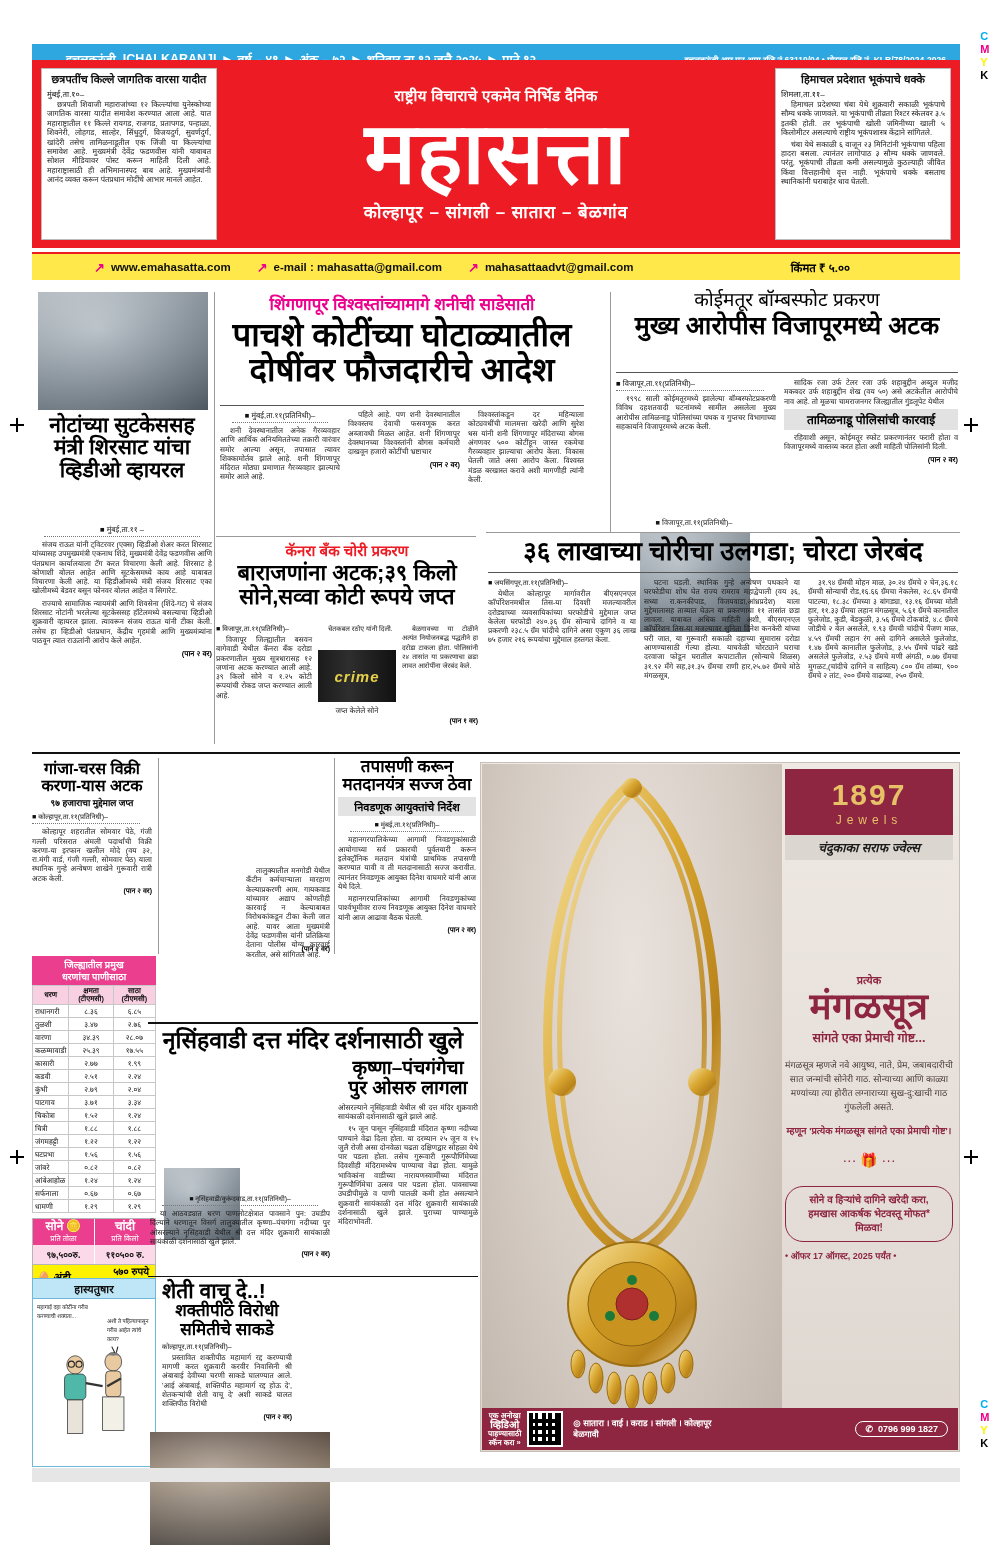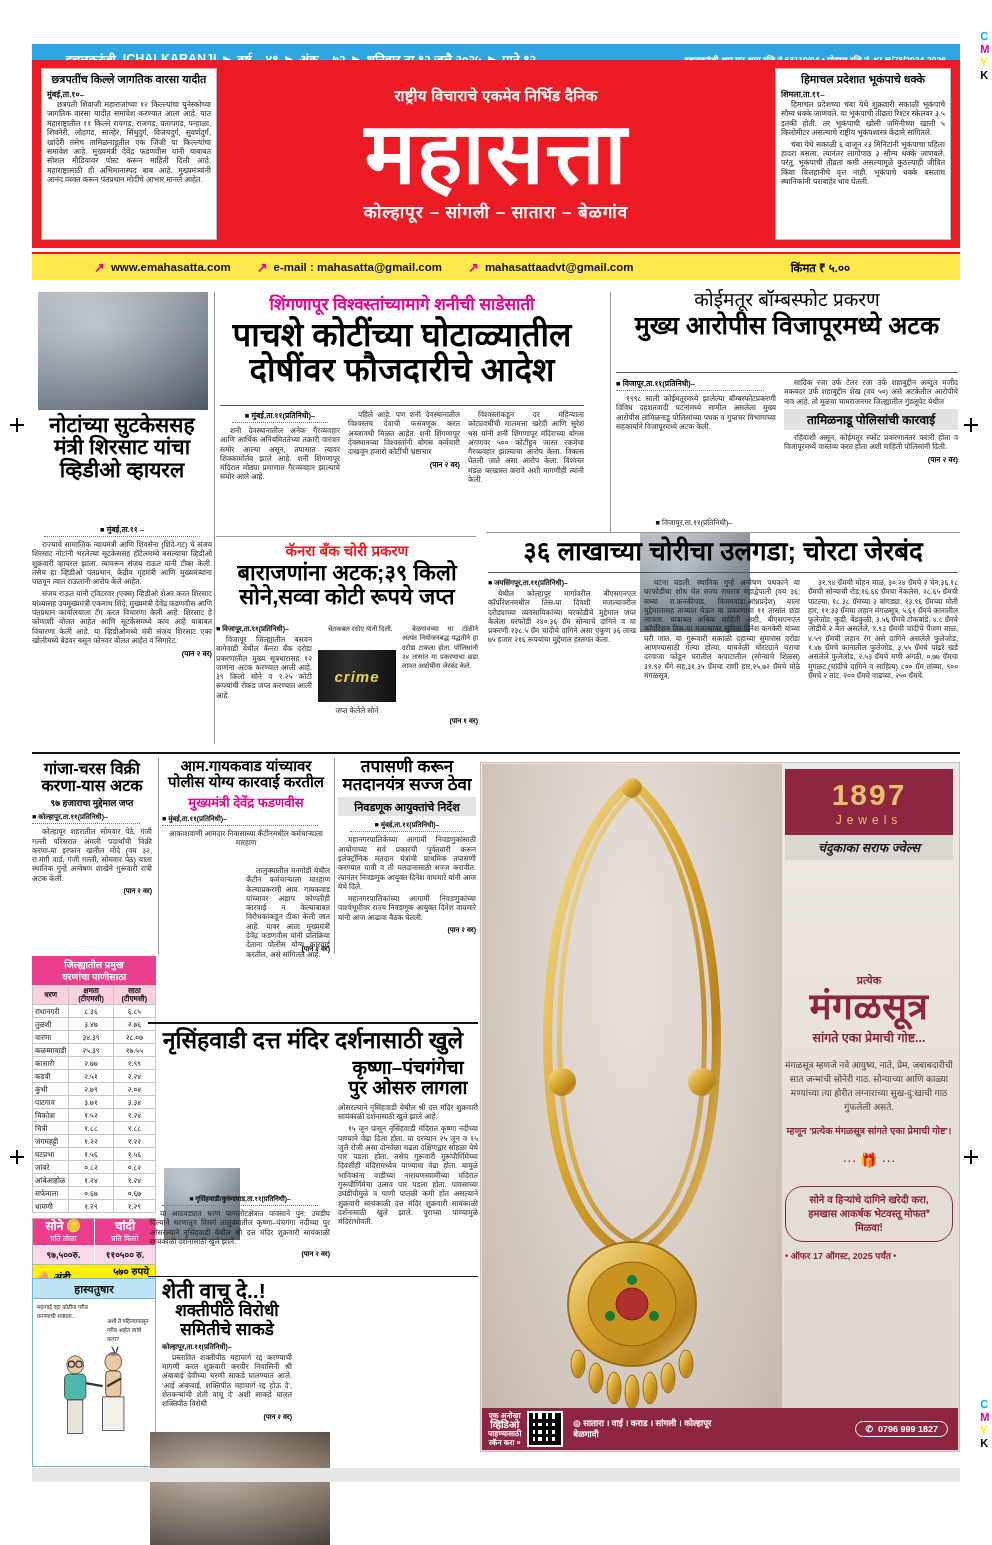--- a/index.html
+++ b/index.html
@@ -110,21 +110,21 @@
   }
   .ybar .item:nth-child(1) { margin-left: 62px; }
   .ybar .item:nth-child(2) { margin-left: 26px; }
   .ybar .item:nth-child(3) { margin-left: 26px; }
   .ybar .price { margin-left: auto; margin-right: 110px; font-size: 11.5px; font-weight: bold; }
   .ybar .ar { color: #EC008C; font-size: 13px; font-weight: bold; transform: rotate(0deg); }
 
   
   .body-text { font-size: 7.4px; line-height: 9.3px; text-align: justify; color: #1a1a1a; }
   .body-text p { margin: 0 0 3px 0; text-indent: 10px; }
-  .dateline { font-size: 7.6px; font-weight: bold; color: #111; }
+  .dateline { font-size: 7.6px; font-weight: normal; color: #111; }
   .dots { border-bottom: 1px dotted #777; height: 1px; margin: 2px 12px 3px 12px; }
 
   
   .kicker-pink { color: #EC008C; font-weight: bold; text-align: center; }
   .kicker-red  { color: #ED1C24; font-weight: bold; text-align: center; }
   .hl-black { color: #000; font-weight: bold; text-align: center; line-height: 1.07; }
 
   
   .mod { position: absolute; }
   .hairline-v { position: absolute; width: 1px; background: #999; }
@@ -328,22 +328,22 @@
   <div class="mod photo port" style="left:38px; top:292px; width:170px; height:118px;"></div>
   <div class="mod" style="left:32px; top:414px; width:180px;">
     <div class="hl-black" style="font-size:21px;">नोटांच्या सुटकेससह</div>
     <div class="hl-black" style="font-size:21px;">मंत्री शिरसाट यांचा</div>
     <div class="hl-black" style="font-size:21px;">व्हिडीओ व्हायरल</div>
   </div>
   <div class="mod" style="left:32px; top:524px; width:180px;">
     <div class="dateline" style="text-align:center;">■ मुंबई,ता.११ –</div>
     <div class="dots"></div>
     <div class="body-text">
+      <p>संजय राऊत यांनी ट्विटरवर (एक्स) व्हिडीओ शेअर करत शिरसाट यांच्यासह उपमुख्यमंत्री एकनाथ शिंदे, मुख्यमंत्री देवेंद्र फडणवीस आणि पंतप्रधान कार्यालयाला टॅग करत विचारणा केली आहे. शिरसाट हे कोणाशी बोलत आहेत आणि सूटकेसमध्ये काय आहे याबाबत विचारणा केली आहे. या व्हिडीओमध्ये मंत्री संजय शिरसाट एका खोलीमध्ये बेडवर बसून फोनवर बोलत आहेत व सिगारेट.</p>
       <p>राज्याचे सामाजिक न्यायमंत्री आणि शिवसेना (शिंदे-गट) चे संजय शिरसाट नोटांनी भरलेल्या सूटकेससह हॉटेलमध्ये बसल्याचा व्हिडीओ शुक्रवारी व्हायरल झाला. त्यावरून संजय राऊत यांनी टीका केली. तसेच हा व्हिडीओ पंतप्रधान, केंद्रीय गृहमंत्री आणि मुख्यमंत्र्यांना पाठवून त्यात राऊतांनी आरोप केले आहेत.</p>
-      <p>संजय राऊत यांनी ट्विटरवर (एक्स) व्हिडीओ शेअर करत शिरसाट यांच्यासह उपमुख्यमंत्री एकनाथ शिंदे, मुख्यमंत्री देवेंद्र फडणवीस आणि पंतप्रधान कार्यालयाला टॅग करत विचारणा केली आहे. शिरसाट हे कोणाशी बोलत आहेत आणि सूटकेसमध्ये काय आहे याबाबत विचारणा केली आहे. या व्हिडीओमध्ये मंत्री संजय शिरसाट एका खोलीमध्ये बेडवर बसून फोनवर बोलत आहेत व सिगारेट.</p>
     </div>
     <div style="text-align:right; font-size:7.4px; font-weight:bold;">(पान २ वर)</div>
   </div>
   <div class="hairline-v" style="left:214px; top:292px; height:452px;"></div>
 
   <div class="mod" style="left:196px; top:292px; width:412px;">
     <div class="kicker-pink" style="font-size:17px;">शिंगणापूर विश्वस्तांच्यामागे शनीची साडेसाती</div>
     <div class="hl-black" style="font-size:33px; margin-top:2px;">पाचशे कोटींच्या घोटाळ्यातील</div>
     <div class="hl-black" style="font-size:33px;">दोषींवर फौजदारीचे आदेश</div>
   </div>
@@ -448,30 +448,20 @@
     <div style="text-align:center; font-size:9px; font-weight:bold; margin-top:2px;">९७ हजाराचा मुद्देमाल जप्त</div>
     <div class="dateline" style="font-size:7px; margin-top:3px;">■ कोल्हापूर,ता.११(प्रतिनिधी)–</div>
     <div class="dots" style="margin-left:0;"></div>
     <div class="body-text">
         <p>कोल्हापूर शहरातील सोमवार पेठे, गंजी गल्ली परिसरात अंमली पदार्थांची विक्री करणा-या इरफान खलील मोदे (वय ३२, रा.मंगी वार्ड, गंजी गल्ली, सोमवार पेठ) याला स्थानिक गुन्हे अन्वेषण शाखेने गुरूवारी रात्री अटक केली.</p>
       </div>
     <div style="text-align:right; font-size:7px; font-weight:bold;">(पान २ वर)</div>
   </div>
   <div class="hairline-v" style="left:158px; top:758px; height:196px;"></div>
 
-  <div class="mod" style="left:162px; top:758px; width:168px;">
-    <div class="hl-black" style="font-size:15px;">आम.गायकवाड यांच्यावर</div>
-    <div class="hl-black" style="font-size:15px;">पोलीस योग्य कारवाई करतील</div>
-    <div class="kicker-pink" style="font-size:13px; margin-top:3px;">मुख्यमंत्री देवेंद्र फडणवीस</div>
-    <div class="dateline" style="font-size:7px; margin-top:3px;">■ मुंबई,ता.११(प्रतिनिधी)–</div>
-    <div class="dots" style="margin-left:0;"></div>
-    <div class="body-text" style="margin-bottom:2px;">
-        <p style="text-indent:0; text-align:center;">आकाशवाणी आमदार निवासाच्या कँटीनमधील कर्मचाऱ्याला मारहाण</p>
-      </div>
-  </div>
   <div class="mod photo port" style="left:164px; top:870px; width:76px; height:72px;"></div>
   <div class="mod body-text" style="left:246px; top:866px; width:84px;">
     <p>तालुक्यातील मनगोडी येथील कँटीन कर्मचाऱ्याला मारहाण केल्याप्रकरणी आम. गायकवाड यांच्यावर अद्याप कोणतीही कारवाई न केल्याबाबत विरोधकांकडून टीका केली जात आहे. यावर आता मुख्यमंत्री देवेंद्र फडणवीस यांनी प्रतिक्रिया देताना पोलीस योग्य कारवाई करतील, असे सांगितले आहे.</p>
   </div>
   <div class="mod" style="left:162px; top:944px; width:168px; text-align:right; font-size:7px; font-weight:bold;">(पान २ वर)</div>
   <div class="hairline-v" style="left:334px; top:758px; height:196px;"></div>
 
   <div class="mod" style="left:338px; top:758px; width:138px;">
     <div class="hl-black" style="font-size:17px;">तपासणी करून</div>
     <div class="hl-black" style="font-size:17px;">मतदानयंत्र सज्ज ठेवा</div>

